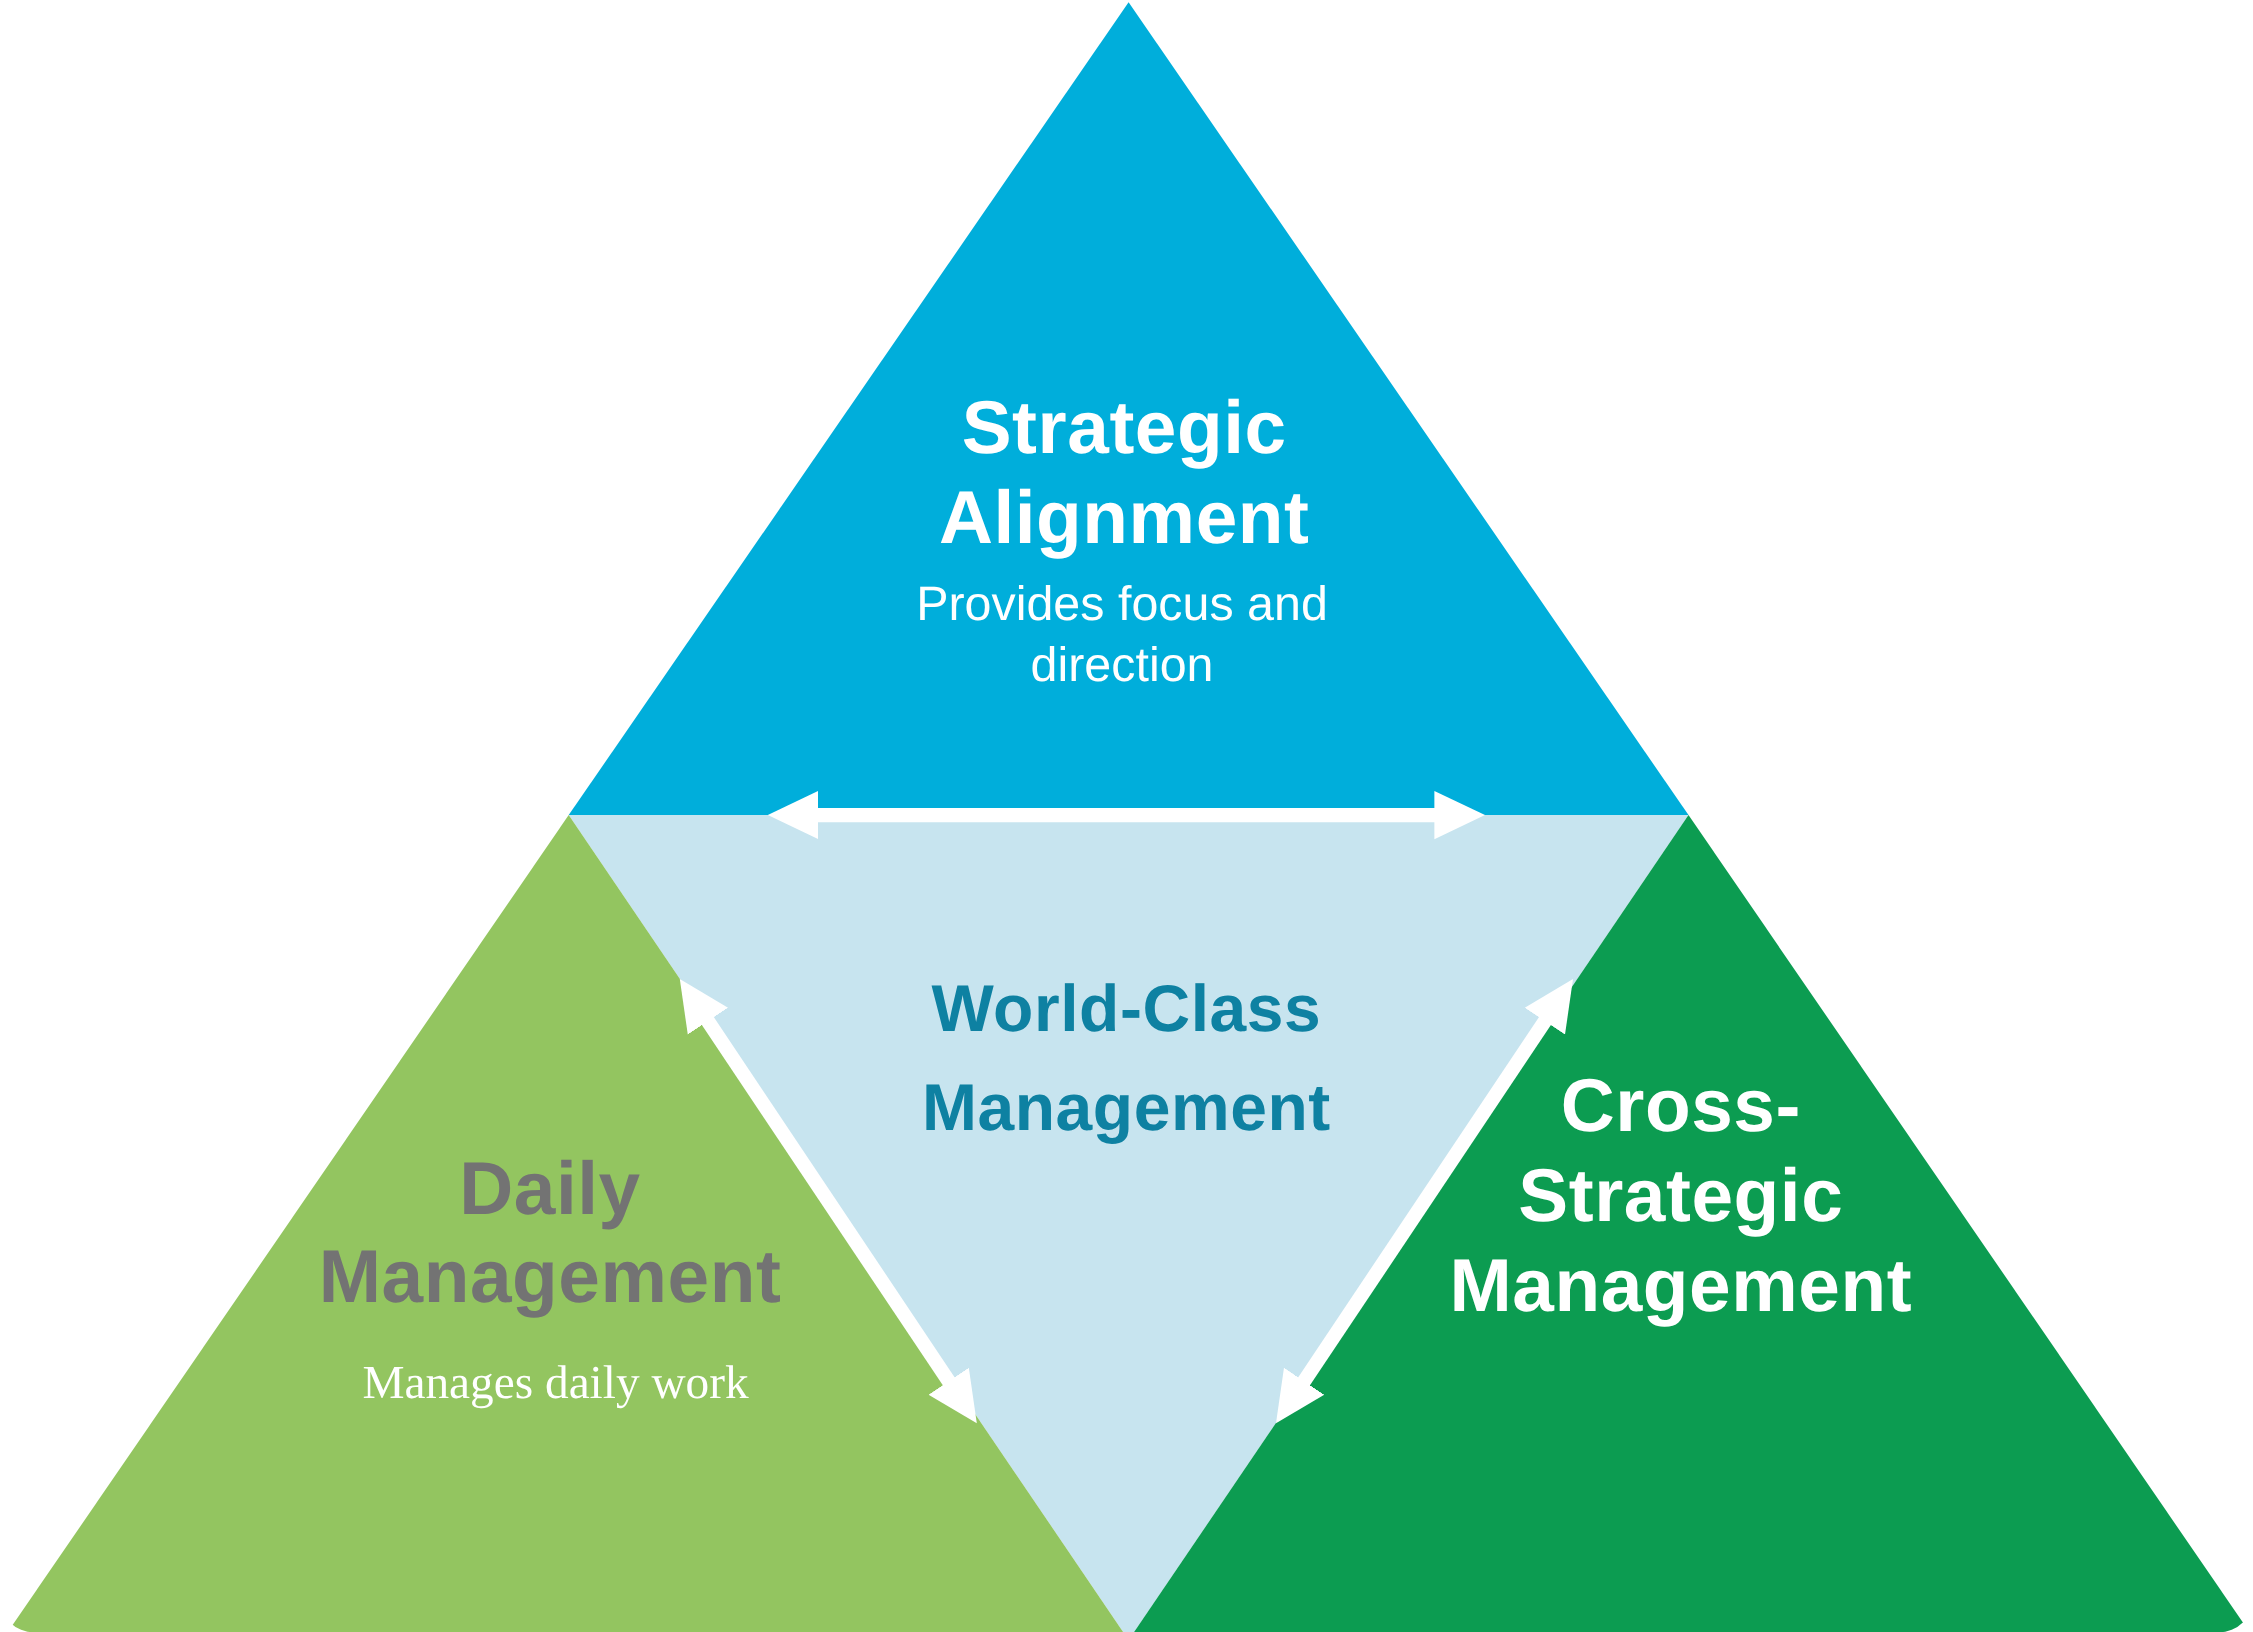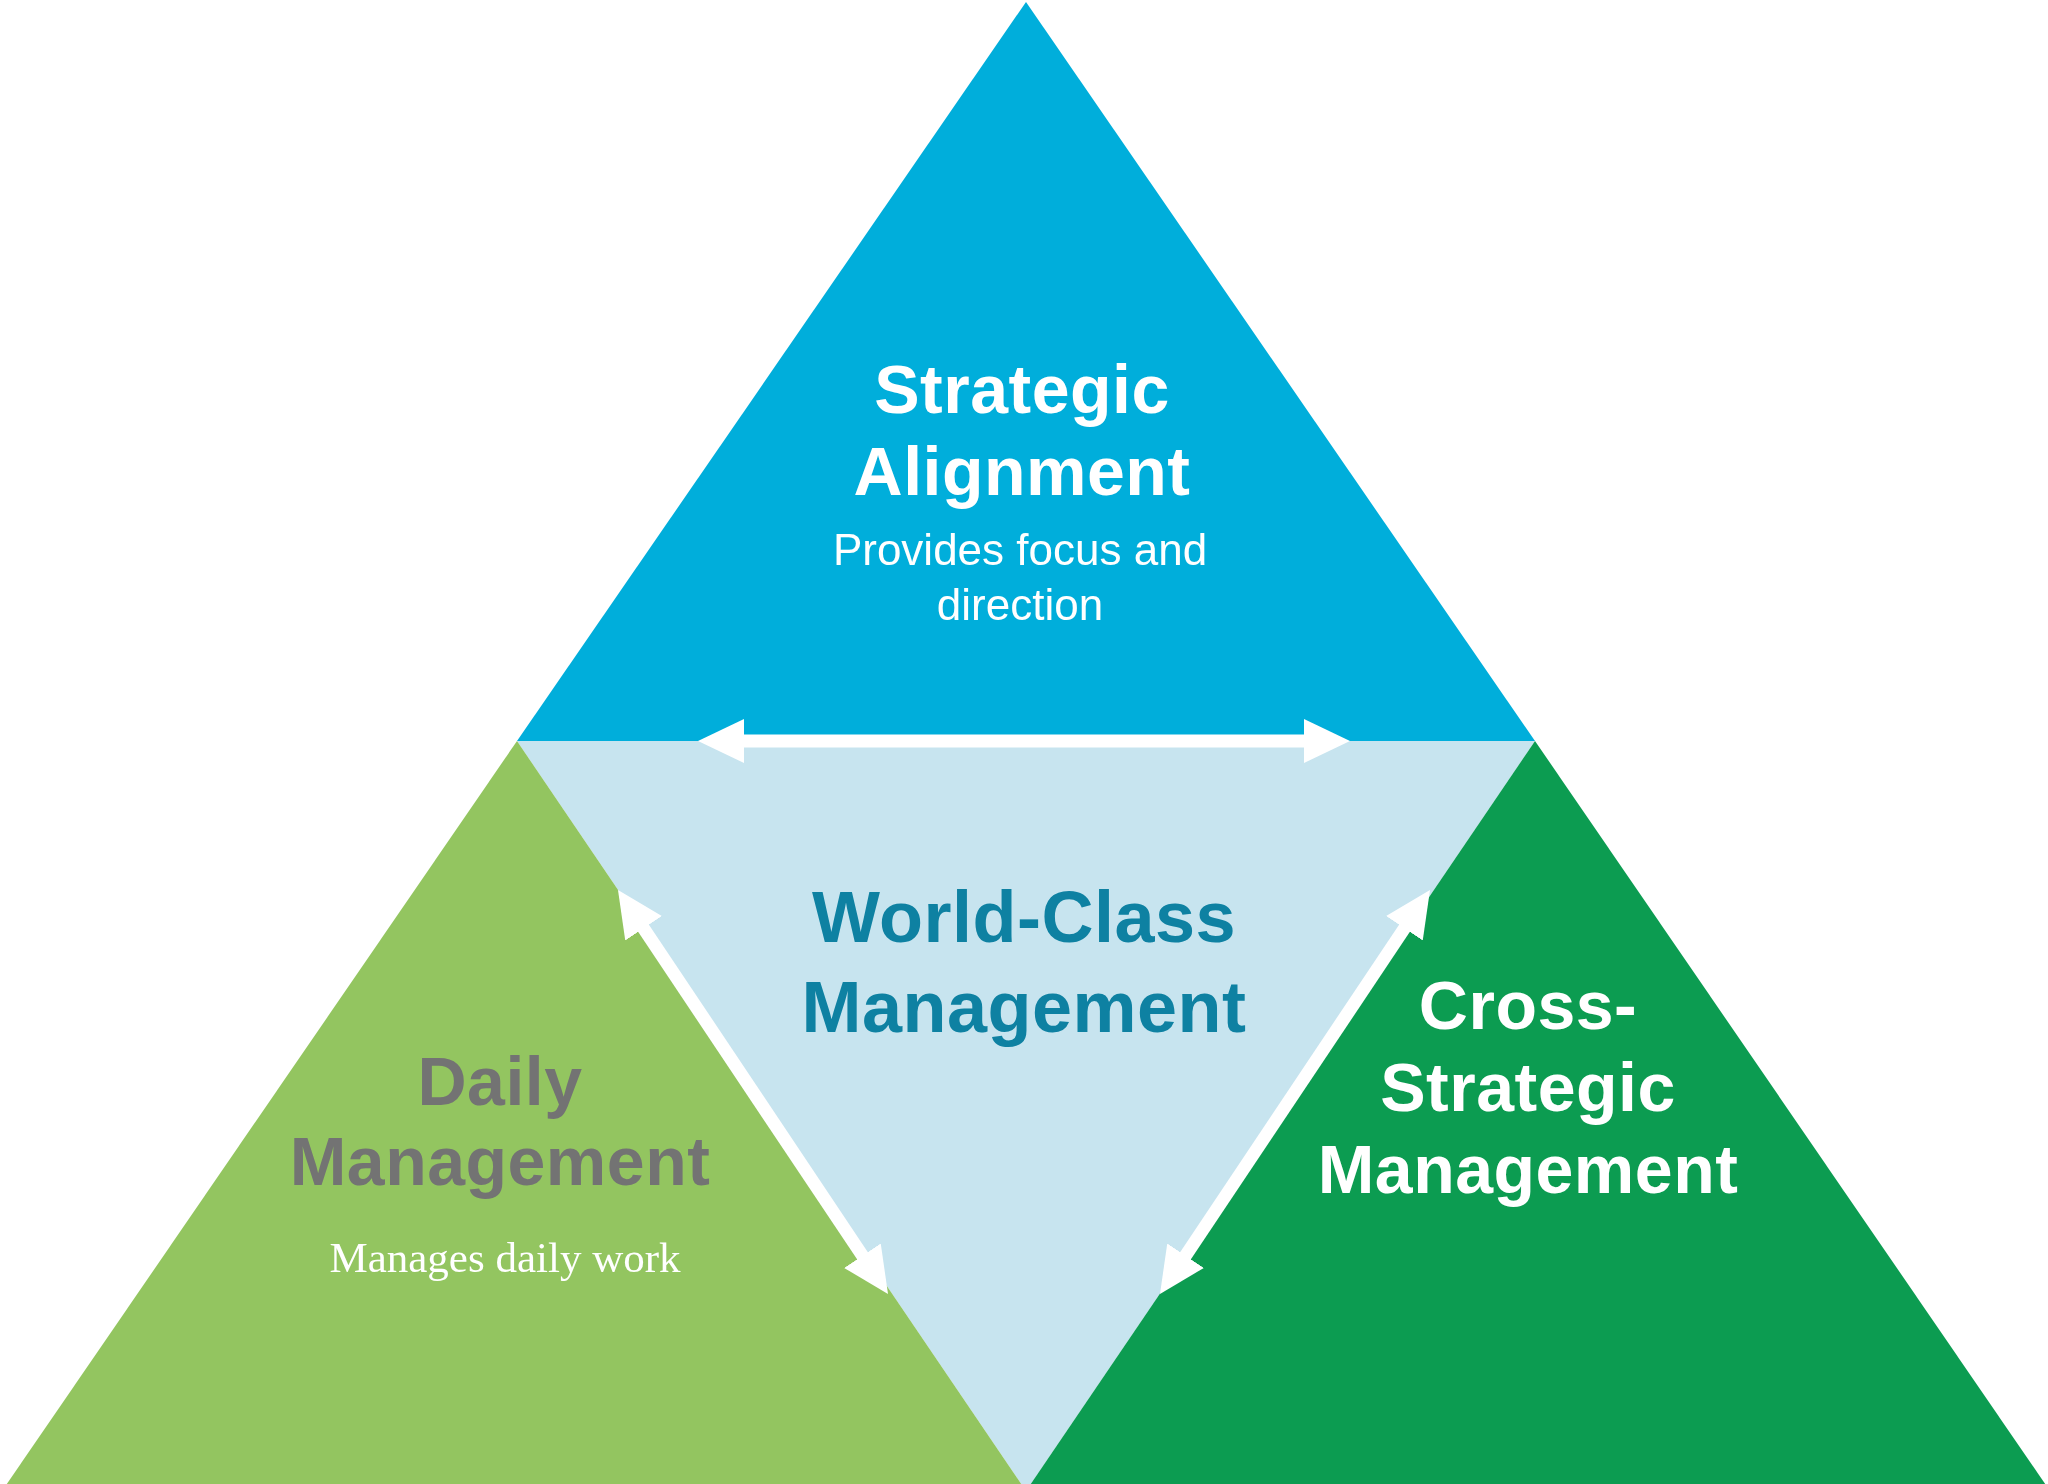--- a/index.html
+++ b/index.html
@@ -3,20 +3,21 @@
 <meta charset="utf-8">
 <style>
   html, body { margin: 0; padding: 0; background: #ffffff; }
   .stage {
     position: relative;
     width: 2048px;
     height: 1484px;
     overflow: hidden;
     background: #ffffff;
     font-family: "Liberation Sans", sans-serif;
+    border-radius: 31px;
   }
   .stage svg { position: absolute; left: 0; top: 0; }
   .label {
     position: absolute;
     transform: translateX(-50%);
     text-align: center;
     white-space: pre-line;
     color: #ffffff;
   }
   .title {
@@ -25,21 +26,21 @@
     line-height: 82px;
     letter-spacing: 0.5px;
   }
   .subtitle {
     font-size: 44px;
     font-weight: 400;
     line-height: 55px;
   }
   .t-strategic-title   { left: 1022px; top: 348px; }
   .t-strategic-sub     { left: 1020px; top: 522px; }
-  .t-center-title      { left: 1024px; top: 872px; font-size: 72px; line-height: 90px; }
+  .t-center-title      { left: 1024px; top: 872px; font-size: 60px; line-height: 90px; }
   .t-daily-title       { left: 500px;  top: 1041px; line-height: 80px; }
   .t-daily-sub         { left: 505px;  top: 1232px; font-size: 43px; line-height: 52px; font-family: Liberation Serif, serif; }
   .t-cross-title       { left: 1528px; top: 964px; }
   .t-cross-sub         { left: 1537px; top: 1243px; font-size: 43px; line-height: 50px; }
 </style>
 </head>
 <body>
 
 <div class="stage">
 

